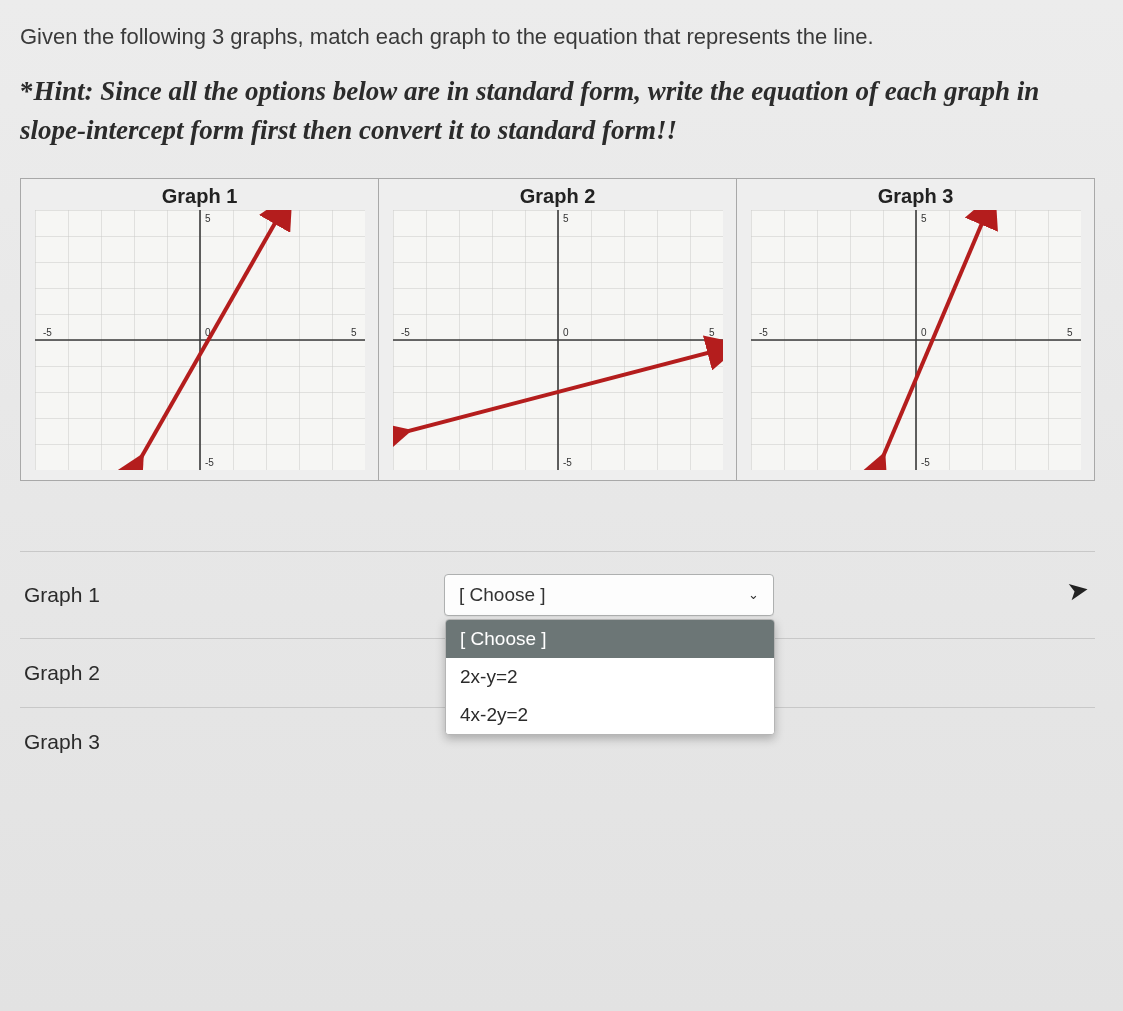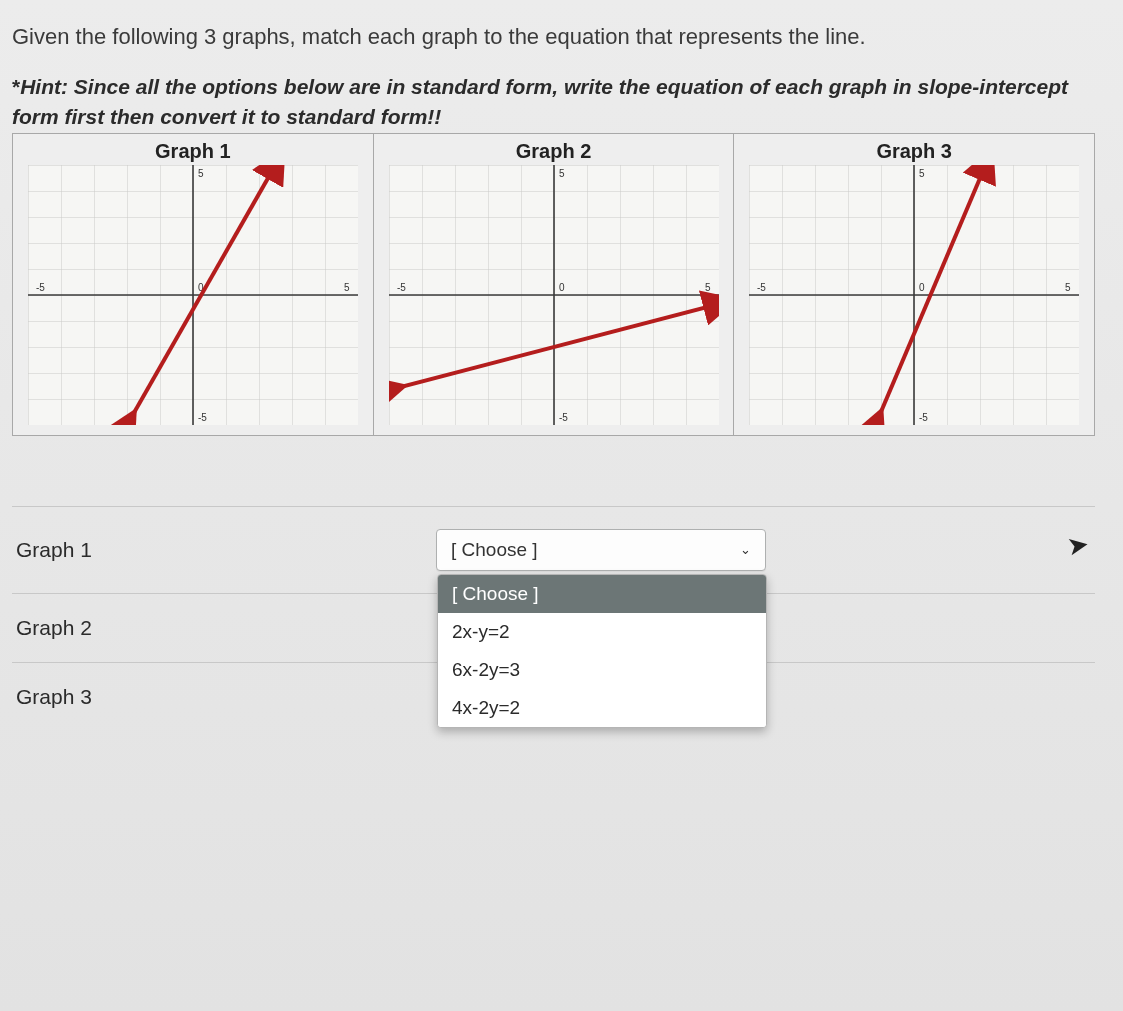--- a/index.html
+++ b/index.html
@@ -7,36 +7,38 @@
     margin: 0;
     padding: 0;
     width: 1123px;
     height: 1011px;
     font-family: Arial, Helvetica, sans-serif;
     background: #e8e8e8;
     color: #2b2b2b;
     overflow: hidden;
   }
   .page {
-    padding: 22px 28px 0 12px;
+    padding: 22px 28px 0 20px;
     background: linear-gradient(180deg, #ececec 0%, #e2e2e2 100%);
     min-height: 100%;
   }
   .instruction {
     font-size: 22px;
     color: #3a3a3a;
     line-height: 1.35;
     margin-bottom: 20px;
   }
   .hint {
-    font-size: 21px;
+    font-size: 27px;
     font-weight: bold;
     font-style: italic;
     color: #2b2b2b;
     line-height: 1.45;
+    margin-bottom: 28px;
+    font-family: Liberation Serif, serif;
   }
   .hint .star { font-style: normal; }
   .graphs-row {
     display: flex;
     gap: 0;
     border: 1px solid #a8a8a8;
     background: #eee;
   }
   .graph-cell {
     flex: 1 1 0;
@@ -215,20 +217,19 @@
       <div class="match-label">Graph 2</div>
     </div>
 
     <div class="match-row">
       <div class="match-label">Graph 3</div>
     </div>
 
     <div class="dropdown">
       <div class="opt header">[ Choose ]</div>
       <div class="opt">2x-y=2</div>
-      <div class="opt">6x-2y=3</div>
       <div class="opt">4x-2y=2</div>
     </div>
 
     <span class="cursor-icon">➤</span>
   </div>
 
 </div>
 
 </body></html>

